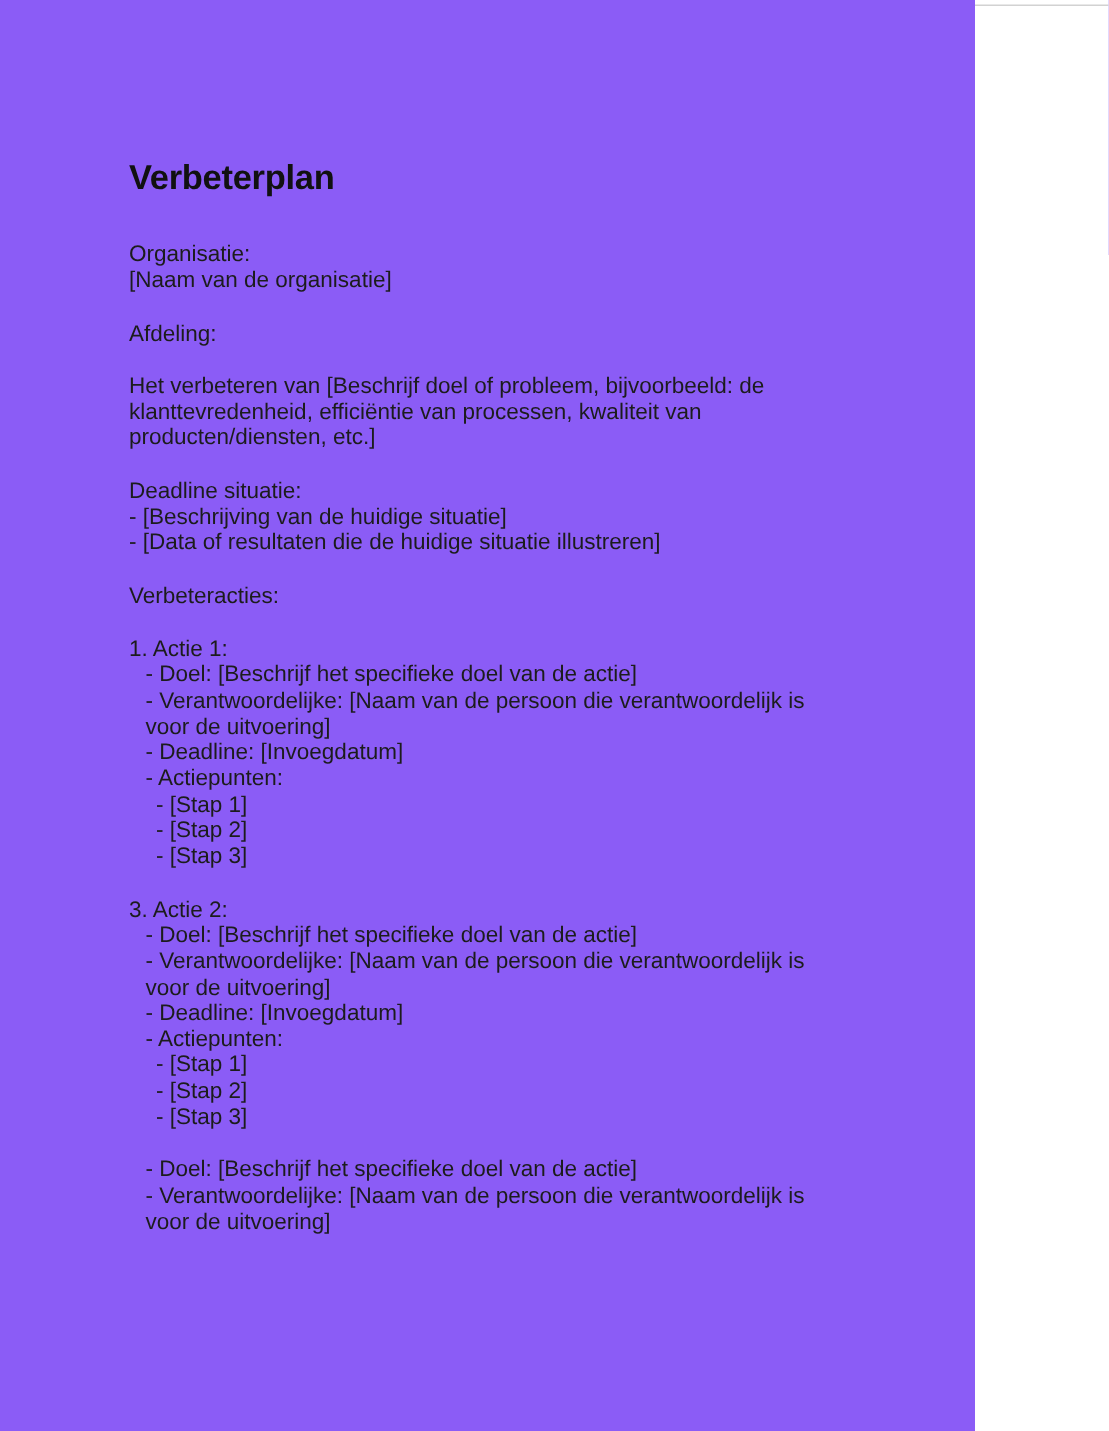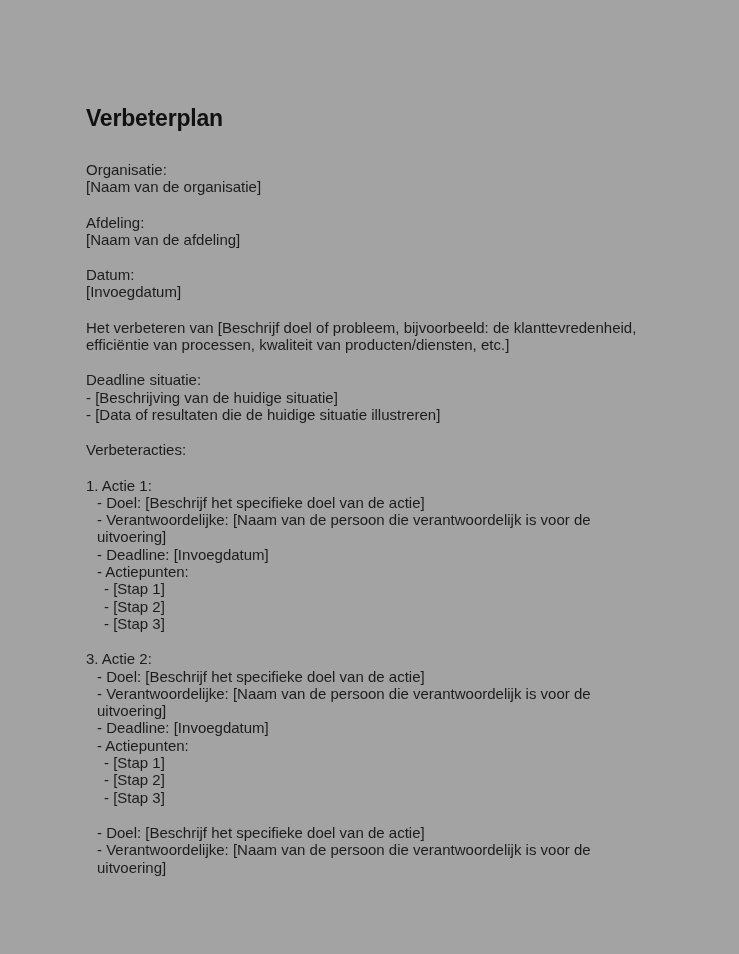--- a/index.html
+++ b/index.html
@@ -23,23 +23,23 @@
     left: 0;
     width: 739px;
     height: 1px;
     background: #d2d2d2;
   }
 
   .page {
     position: absolute;
     top: 0;
     left: 0;
-    width: 739px;
+    width: 650px;
     height: 954px;
-    background: #a3a3a3;
+    background: #8b5cf6;
     box-sizing: border-box;
     padding: 104px 100px 0 86px;
   }
 
   .doc-title {
     font-size: 23px;
     font-weight: bold;
     line-height: 28px;
     letter-spacing: -0.2px;
     margin: 0 0 29px 0;
@@ -82,27 +82,22 @@
 
   <h1 class="doc-title">Verbeterplan</h1>
 
   <div class="block">
     <div class="line">Organisatie:</div>
     <div class="line">[Naam van de organisatie]</div>
   </div>
 
   <div class="block">
     <div class="line">Afdeling:</div>
-    <div class="line">[Naam van de afdeling]</div>
   </div>
 
-  <div class="block">
-    <div class="line">Datum:</div>
-    <div class="line">[Invoegdatum]</div>
-  </div>
 
   <div class="block">
     <div class="line wrap">Het verbeteren van [Beschrijf doel of probleem, bijvoorbeeld: de klanttevredenheid, efficiëntie van processen, kwaliteit van producten/diensten, etc.]</div>
   </div>
 
   <div class="block">
     <div class="line">Deadline situatie:</div>
     <div class="line">- [Beschrijving van de huidige situatie]</div>
     <div class="line">- [Data of resultaten die de huidige situatie illustreren]</div>
   </div>

